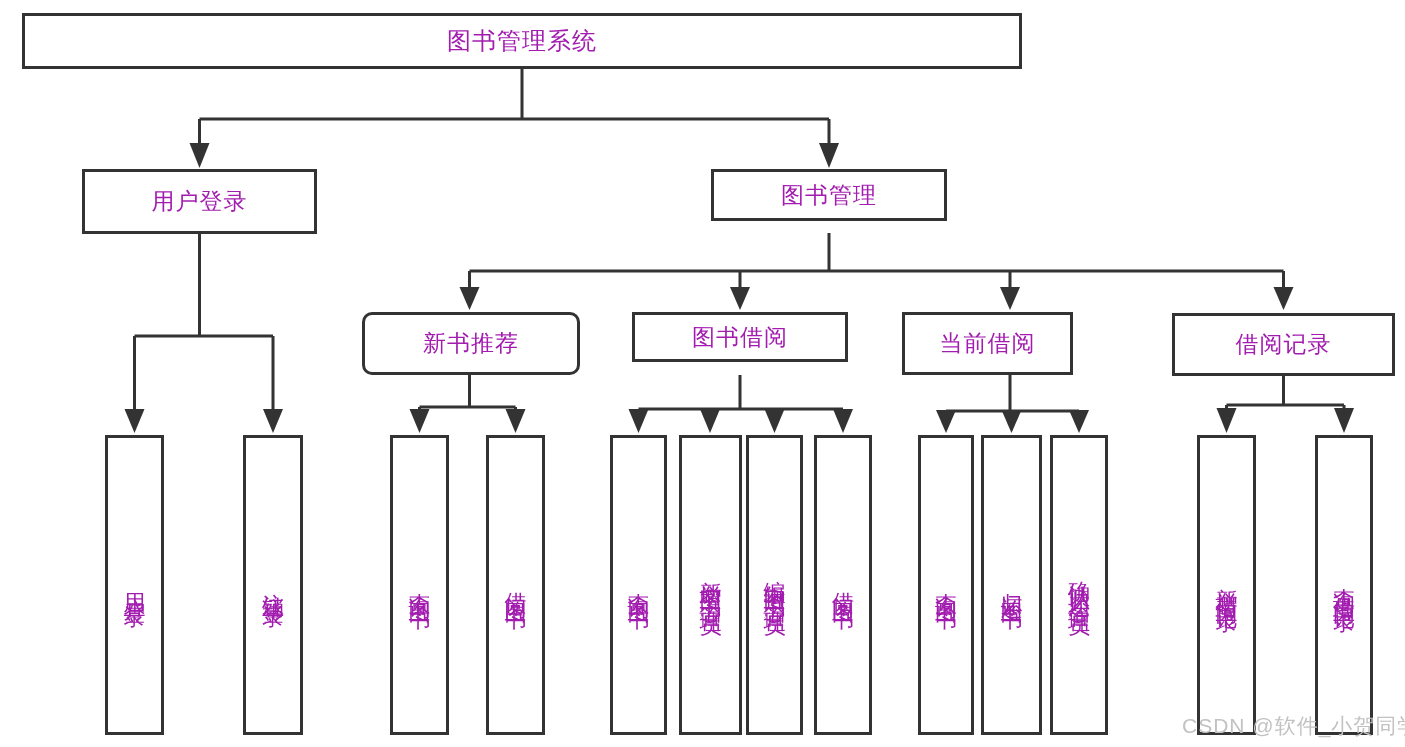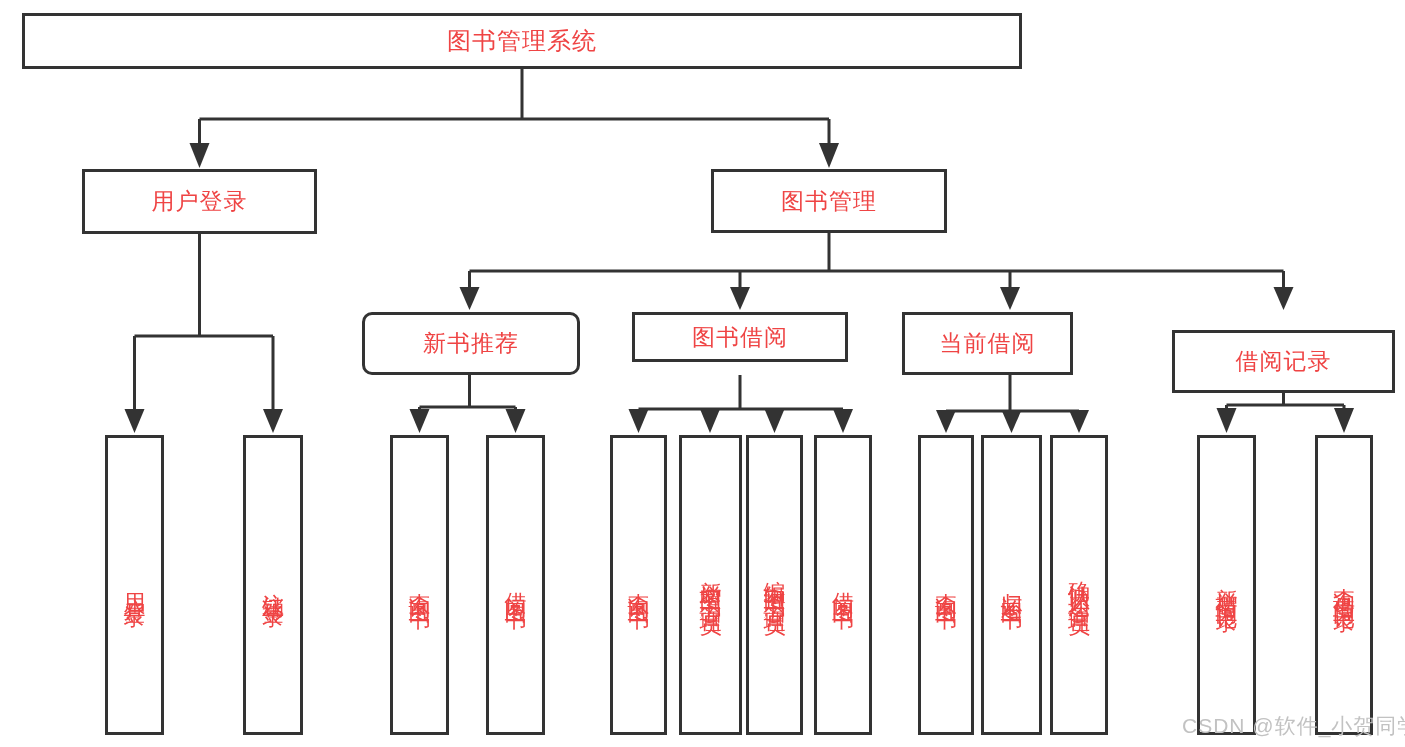--- a/index.html
+++ b/index.html
@@ -12,21 +12,21 @@
   }
   svg.wires { position:absolute; left:0; top:0; z-index:1; }
   .box {
     position:absolute;
     box-sizing:border-box;
     border:3px solid #333333;
     background:#ffffff;
     display:flex;
     align-items:center;
     justify-content:center;
-    color:#ef4444;
+    color:#a21caf;
     z-index:2;
   }
   .hbox { font-size:23px; letter-spacing:1px; }
   .rootbox { font-size:24px; letter-spacing:1px; }
   .leaf {
     writing-mode:vertical-rl;
     text-orientation:mixed;
     font-size:22px;
     letter-spacing:5px;
     line-height:1;
@@ -88,26 +88,26 @@
       <polygon points="1069,410 1089,410 1079,433"></polygon>
 
       <polygon points="1216.5,408 1236.5,408 1226.5,433"></polygon>
       <polygon points="1334,408 1354,408 1344,433"></polygon>
     </g>
   </svg>
 
   <div class="box rootbox" style="left:22px; top:13px; width:1000px; height:56px;">图书管理系统</div>
 
   <div class="box hbox" style="left:82px; top:169px; width:235px; height:65px;">用户登录</div>
-  <div class="box hbox" style="left:711px; top:169px; width:236px; height:64px;">图书管理</div>
+  <div class="box hbox" style="left:711px; top:169px; width:236px; height:52px;">图书管理</div>
 
   <div class="box hbox" style="left:362px; top:312px; width:218px; height:63px;border-radius:10px;">新书推荐</div>
   <div class="box hbox" style="left:632px; top:312px; width:216px; height:50px;">图书借阅</div>
   <div class="box hbox" style="left:902px; top:312px; width:171px; height:63px;">当前借阅</div>
-  <div class="box hbox" style="left:1172px; top:313px; width:223px; height:63px;margin-top:17px;">借阅记录</div>
+  <div class="box hbox" style="left:1172px; top:313px; width:223px; height:63px;">借阅记录</div>
 
   <div class="box leaf" style="left:105px; top:435px; width:59px; height:300px;">用户登录</div>
   <div class="box leaf" style="left:243px; top:435px; width:60px; height:300px;">注销登录</div>
 
   <div class="box leaf" style="left:390px; top:435px; width:59px; height:300px;">查询图书</div>
   <div class="box leaf" style="left:486px; top:435px; width:59px; height:300px;">借阅图书</div>
 
   <div class="box leaf" style="left:610px; top:435px; width:57px; height:300px;">查询图书</div>
   <div class="box leaf" style="left:679px; top:435px; width:63px; height:300px;">新增图书（管理员）</div>
   <div class="box leaf" style="left:746px; top:435px; width:57px; height:300px;">编辑图书（管理员）</div>

